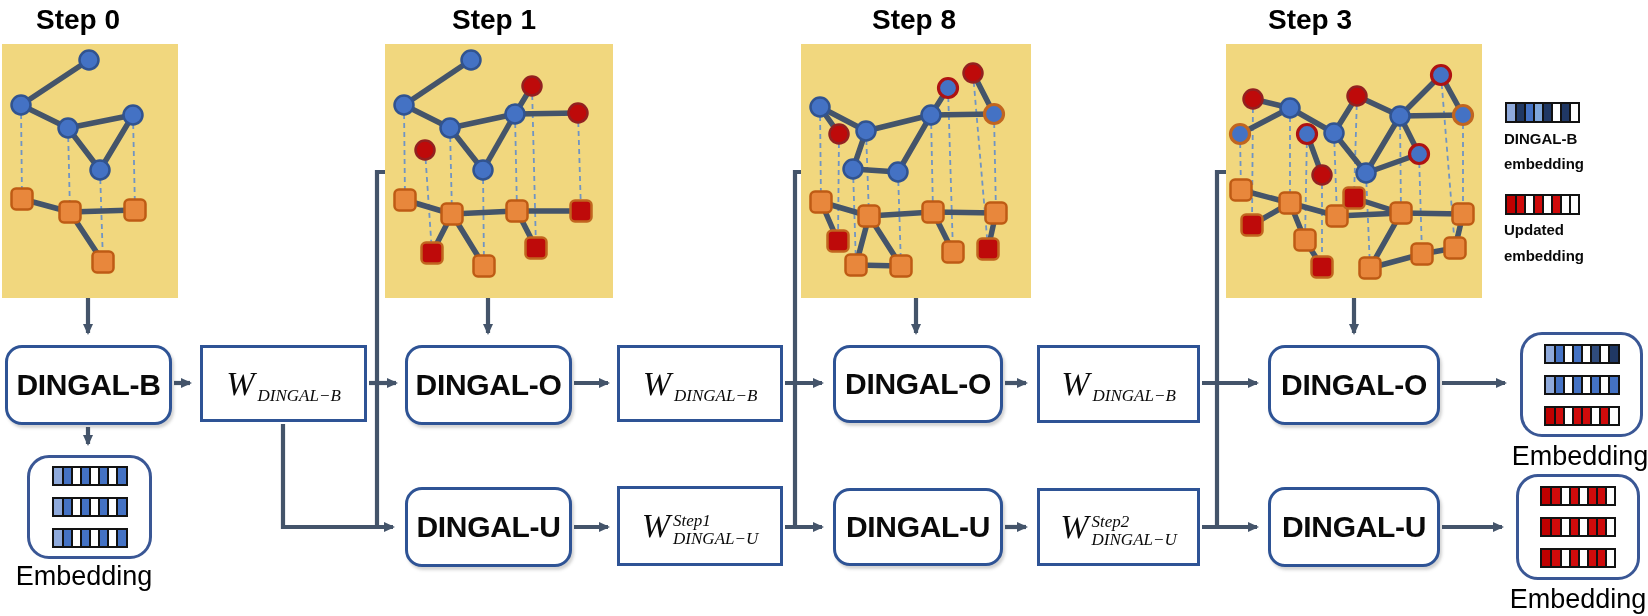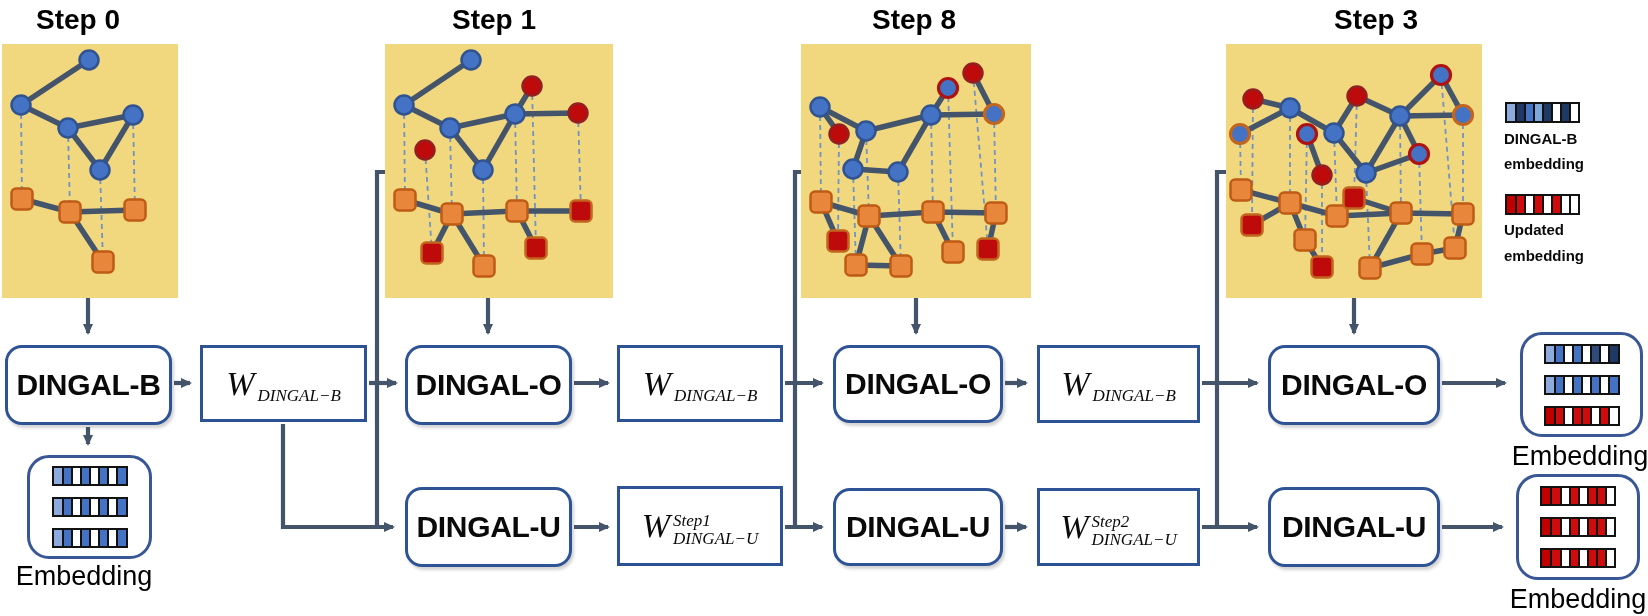--- a/index.html
+++ b/index.html
@@ -65,21 +65,21 @@
       <line x1="1202" y1="527" x2="1257" y2="527" marker-end="url(#ah)"></line>
       <line x1="1354" y1="297" x2="1354" y2="333" marker-end="url(#ah)"></line>
       <line x1="1442" y1="383" x2="1505" y2="383" marker-end="url(#ah)"></line>
       <line x1="1442" y1="527" x2="1502" y2="527" marker-end="url(#ah)"></line>
     </g>
   </svg>
 
   <div class="step-title" style="left:78px">Step 0</div>
   <div class="step-title" style="left:494px">Step 1</div>
   <div class="step-title" style="left:914px">Step 8</div>
-  <div class="step-title" style="left:1376px">Step 3</div>
+  <div class="step-title" style="left:1310px">Step 3</div>
 
   <div class="graph-panel" style="left: 2px; top: 44px; width: 176px; height: 254px; background: rgb(241, 215, 126);">
       <svg width="176" height="254" viewBox="0 0 176 254">
         <line x1="19" y1="61" x2="20" y2="155" stroke="#6F94C4" stroke-width="1.8" stroke-dasharray="5 4"></line>
         <line x1="66" y1="84" x2="68" y2="168" stroke="#6F94C4" stroke-width="1.8" stroke-dasharray="5 4"></line>
         <line x1="131" y1="71" x2="133" y2="166" stroke="#6F94C4" stroke-width="1.8" stroke-dasharray="5 4"></line>
         <line x1="98" y1="126" x2="101" y2="218" stroke="#6F94C4" stroke-width="1.8" stroke-dasharray="5 4"></line>
         <line x1="87" y1="16" x2="19" y2="61" stroke="#44546A" stroke-width="5.5" stroke-linecap="round"></line>
         <line x1="19" y1="61" x2="66" y2="84" stroke="#44546A" stroke-width="5.5" stroke-linecap="round"></line>
         <line x1="66" y1="84" x2="131" y2="71" stroke="#44546A" stroke-width="5.5" stroke-linecap="round"></line>

